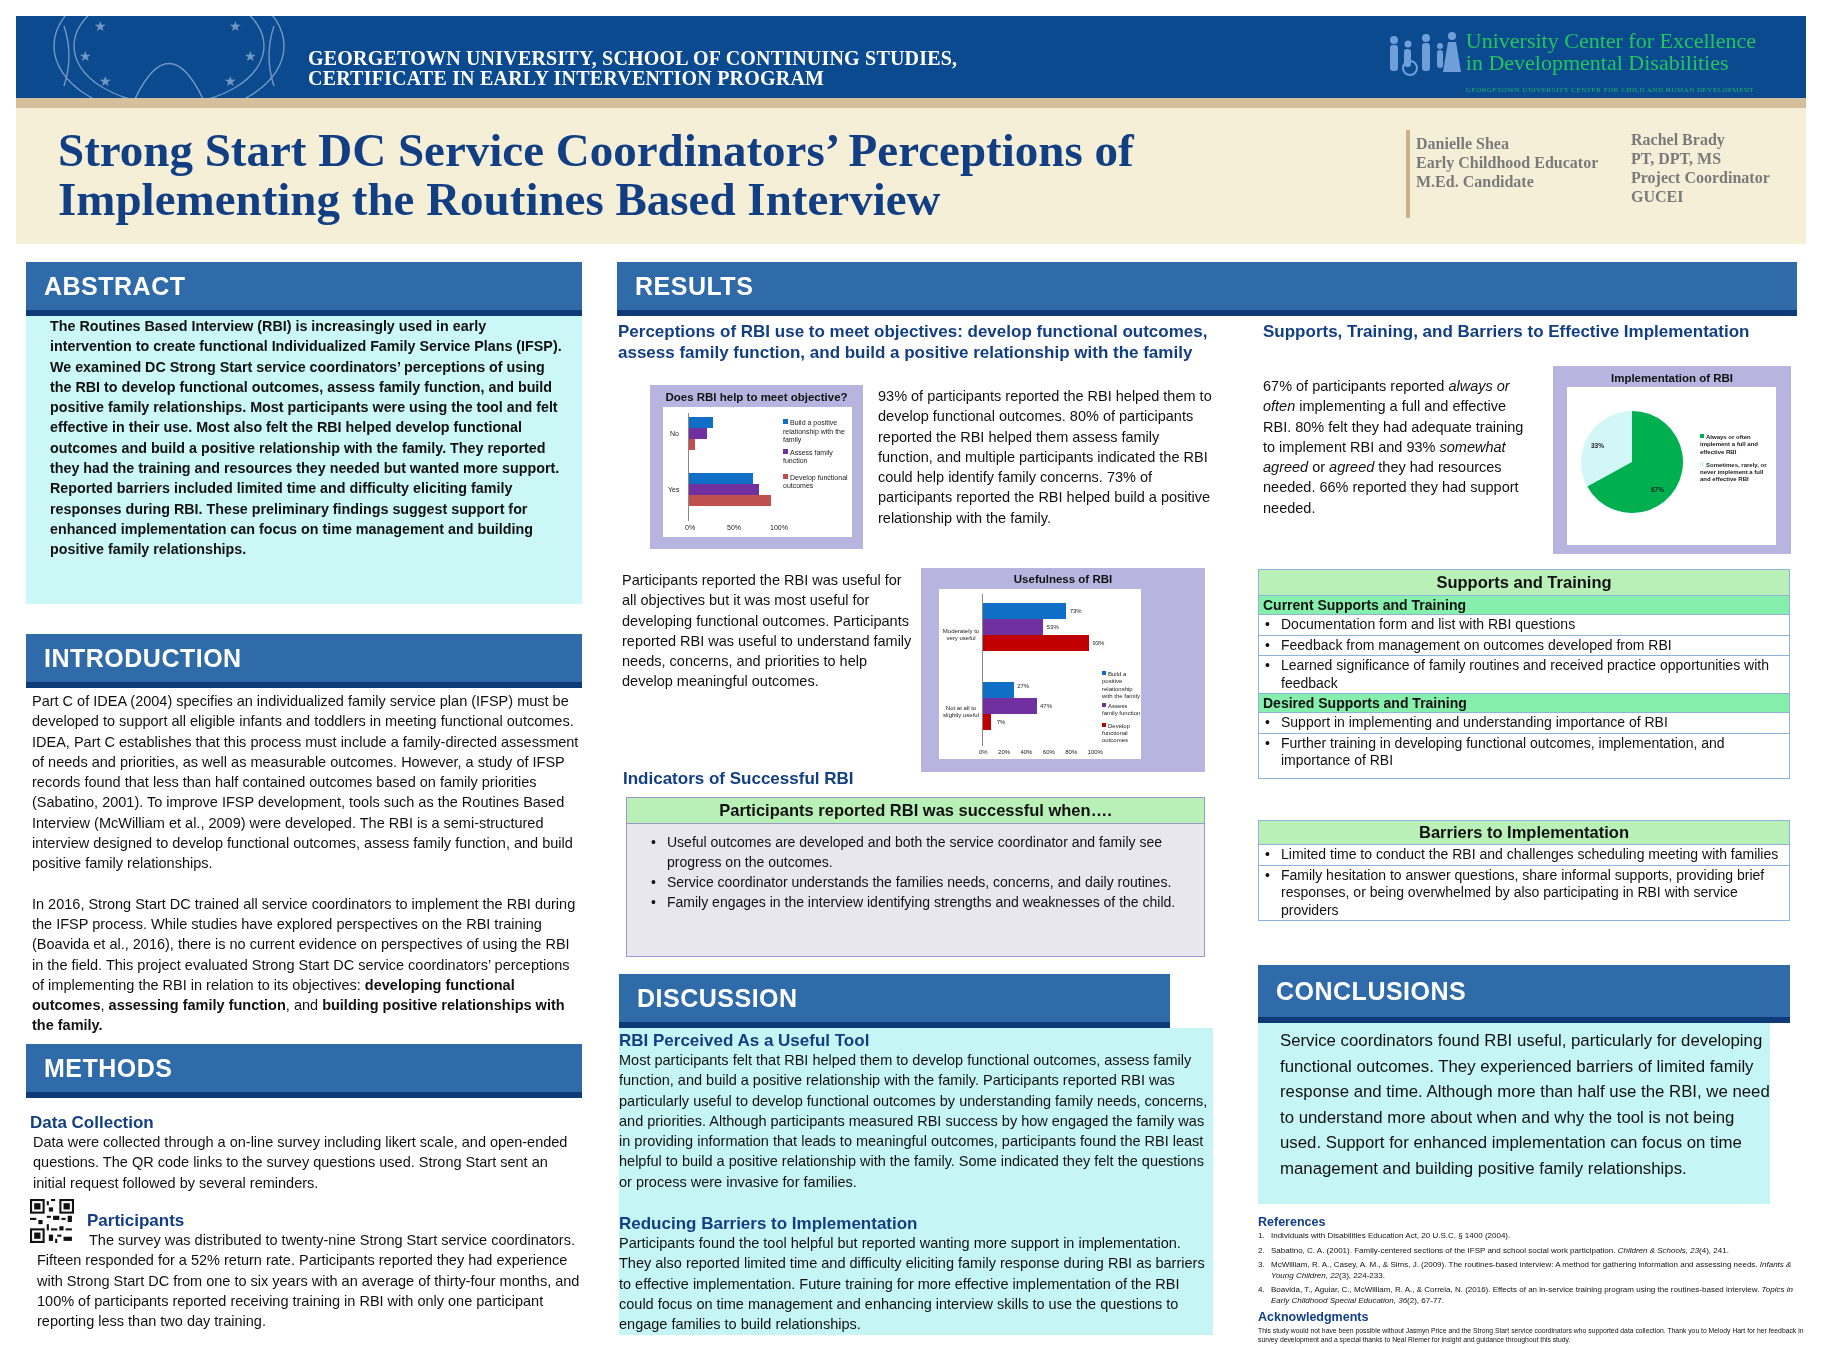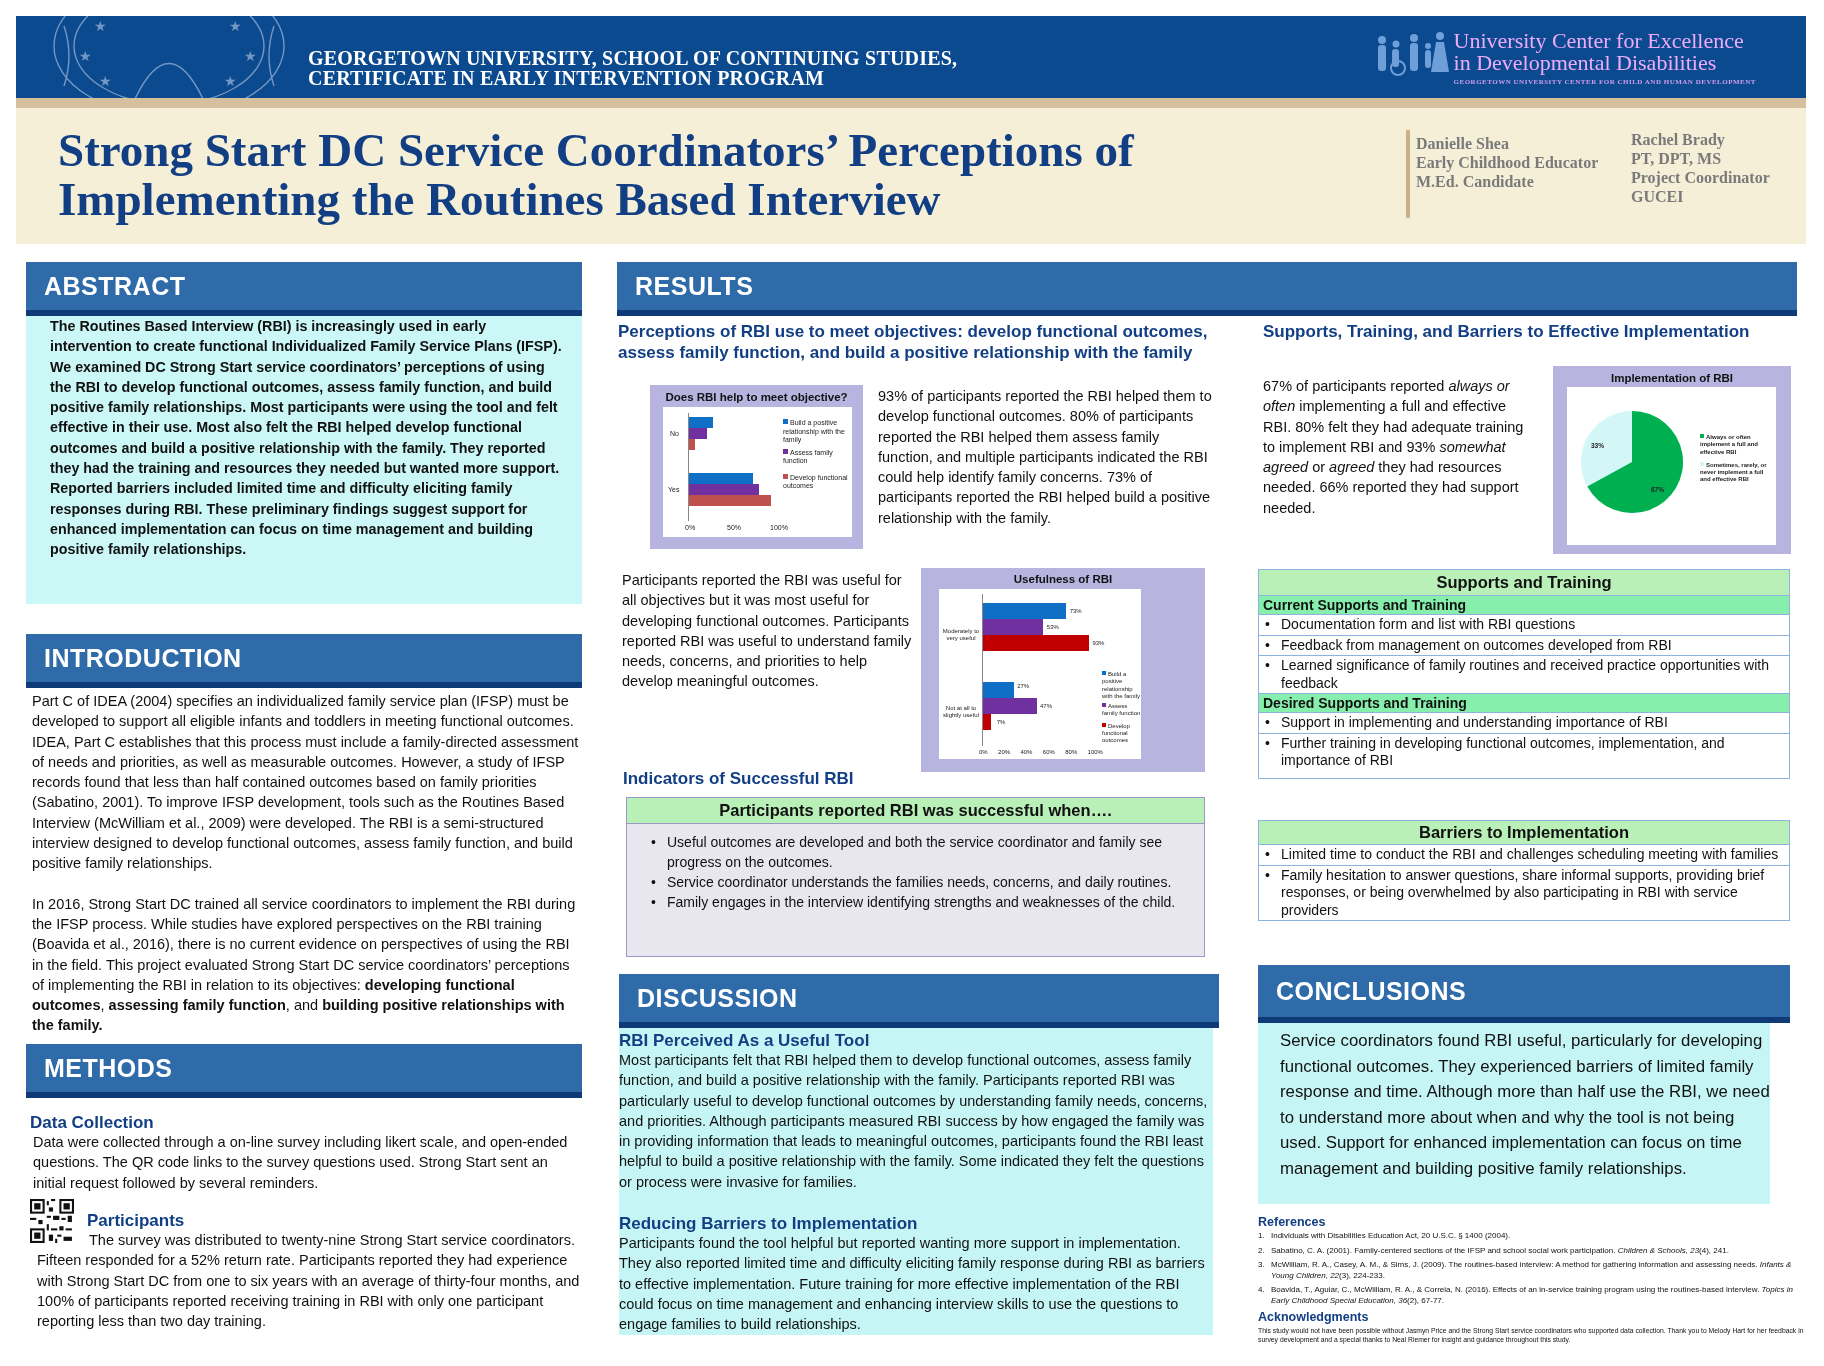--- a/index.html
+++ b/index.html
@@ -3,24 +3,24 @@
 <meta charset="utf-8">
 <style>
   * { box-sizing: border-box; margin: 0; padding: 0; }
   html, body { width: 1824px; height: 1366px; overflow: hidden; background: #ffffff; }
   body { font-family: "Liberation Sans", sans-serif; color: #111; position: relative; }
 
   
   .banner { position: absolute; left: 16px; top: 16px; width: 1790px; height: 82px; background: #0b4a8f; overflow: hidden; }
   .seal { position: absolute; left: 18px; top: -10px; width: 270px; height: 100px; opacity: .55; }
   .banner-text { position: absolute; left: 292px; top: 32px; color: #fff; font-family: "Liberation Serif", serif; font-weight: bold; font-size: 20px; line-height: 20px; letter-spacing: .2px; }
-  .ucedd { position: absolute; right: 50px; top: 14px; color: #f0abfc; font-family: "Liberation Serif", serif; }
+  .ucedd { position: absolute; right: 50px; top: 14px; color: #22c55e; font-family: "Liberation Serif", serif; }
   .ucedd-figs { position: absolute; left: -80px; top: 2px; width: 76px; height: 44px; }
   .ucedd-l1, .ucedd-l2 { font-size: 22px; line-height: 22px; }
-  .ucedd-sub { font-size: 7px; letter-spacing: .5px; margin-top: 4px; opacity: .85; font-weight: bold; }
+  .ucedd-sub { font-size: 7px; letter-spacing: .5px; margin-top: 12px; opacity: .85; }
   .tan-strip { position: absolute; left: 16px; top: 98px; width: 1790px; height: 10px; background: #d6bf9c; }
 
   
   .title-band { position: absolute; left: 16px; top: 108px; width: 1790px; height: 136px; background: #f6efd7; }
   .title { position: absolute; left: 42px; top: 18px; width: 1300px; color: #123e84; font-family: "Liberation Serif", serif; font-weight: bold; font-size: 47px; line-height: 49px; }
   .author-bar { position: absolute; left: 1390px; top: 22px; width: 4px; height: 88px; background: #c8b08a; }
   .author { position: absolute; color: #7a7a7a; font-family: "Liberation Serif", serif; font-weight: bold; font-size: 16px; line-height: 19px; }
   .author.a1 { left: 1400px; top: 26px; }
   .author.a2 { left: 1615px; top: 22px; }
 
@@ -299,21 +299,21 @@
   <div class="tbl-row">Support in implementing and understanding importance of RBI</div>
   <div class="tbl-row" style="padding-bottom:8px;">Further training in developing functional outcomes, implementation, and importance of RBI</div>
 </div>
 
 <div class="tbl" style="left:1258px;top:820px;width:532px;">
   <div class="tbl-head" style="padding:2px 0;">Barriers to Implementation</div>
   <div class="tbl-row">Limited time to conduct the RBI and challenges scheduling meeting with families</div>
   <div class="tbl-row">Family hesitation to answer questions, share informal supports, providing brief responses, or being overwhelmed by also participating in RBI with service providers</div>
 </div>
 
-<div class="sec-head" style="left:619px;top:974px;width:600px;height:54px;">DISCUSSION</div>
+<div class="sec-head" style="left:619px;top:974px;width:551px;height:54px;">DISCUSSION</div>
 <div class="cyan2" style="position:absolute;left:619px;top:1028px;width:594px;height:307px;">
   <div class="sub-head" style="left:0;top:2px;">RBI Perceived As a Useful Tool</div>
   <p class="body-text" style="left:0;top:22px;width:592px;">Most participants felt that RBI helped them to develop functional outcomes, assess family function, and build a positive relationship with the family. Participants reported RBI was particularly useful to develop functional outcomes by understanding family needs, concerns, and priorities. Although participants measured RBI success by how engaged the family was in providing information that leads to meaningful outcomes, participants found the RBI least helpful to build a positive relationship with the family. Some indicated they felt the questions or process were invasive for families.</p>
   <div class="sub-head" style="left:0;top:185px;">Reducing Barriers to Implementation</div>
   <p class="body-text" style="left:0;top:205px;width:592px;">Participants found the tool helpful but reported wanting more support in implementation. They also reported limited time and difficulty eliciting family response during RBI as barriers to effective implementation. Future training for more effective implementation of the RBI could focus on time management and enhancing interview skills to use the questions to engage families to build relationships.</p>
 </div>
 
 <div class="sec-head" style="left:1258px;top:965px;width:532px;height:58px;padding-left:18px;">CONCLUSIONS</div>
 <div class="cyan2" style="position:absolute;left:1258px;top:1023px;width:512px;height:181px;">
   <p class="body-text" style="left:22px;top:5px;width:500px;font-size:16.8px;line-height:25.5px;">Service coordinators found RBI useful, particularly for developing functional outcomes. They experienced barriers of limited family response and time. Although more than half use the RBI, we need to understand more about when and why the tool is not being used. Support for enhanced implementation can focus on time management and building positive family relationships.</p>

